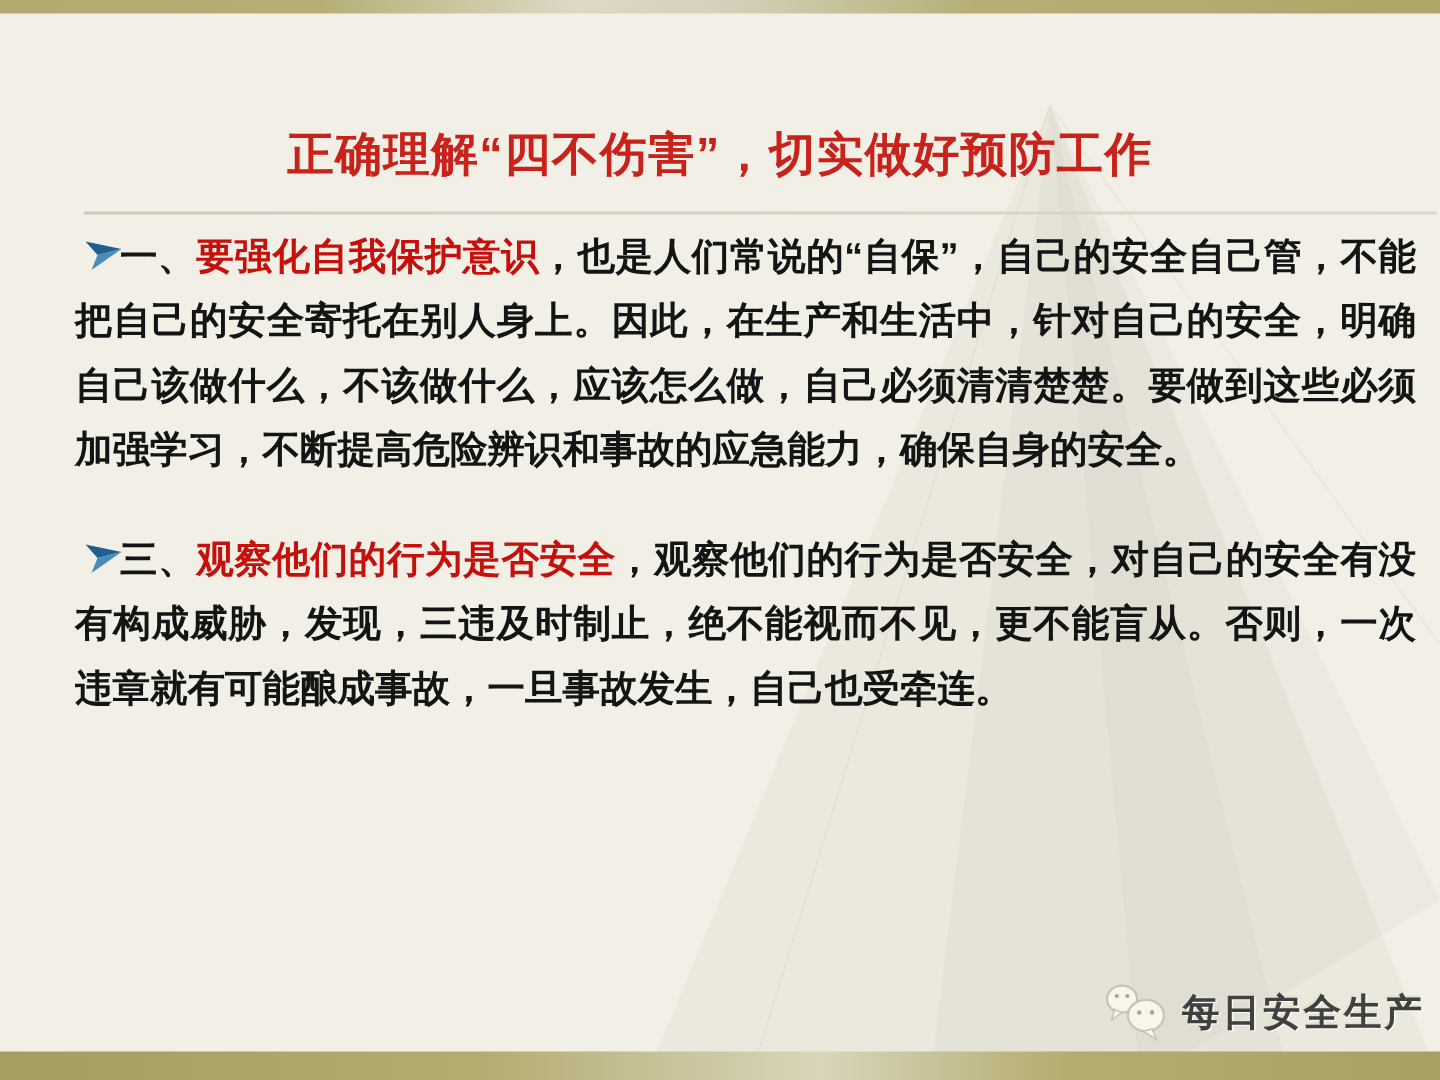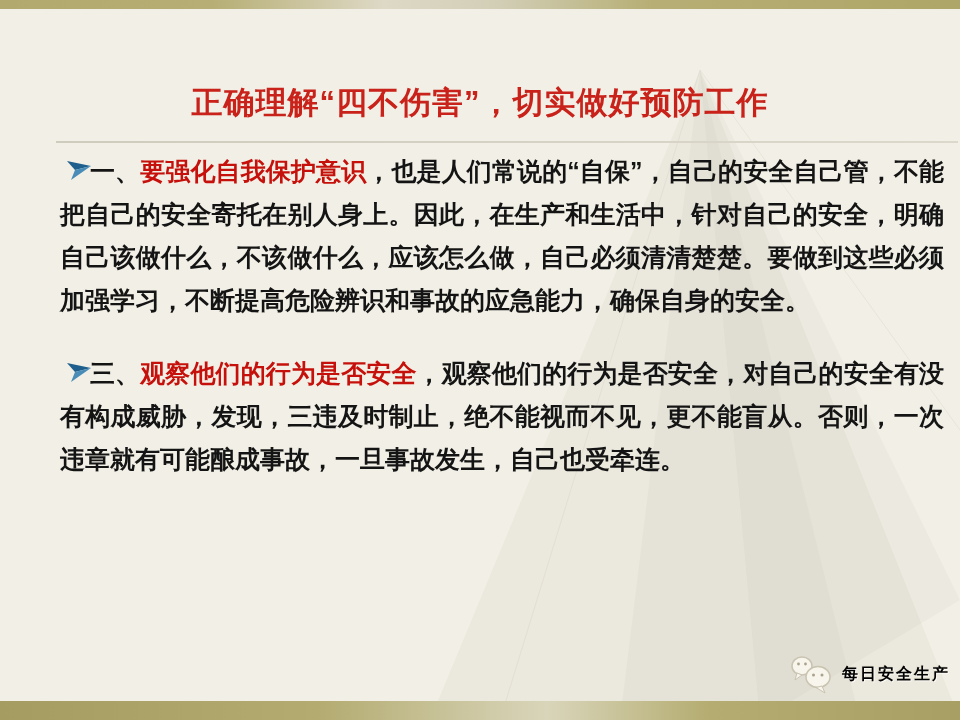--- a/index.html
+++ b/index.html
@@ -27,41 +27,41 @@
     font-size:31px;font-weight:900;
     color:#c9221b;
     letter-spacing:1px;
     margin-top:28px;
   }
   .divider{
     position:absolute;top:141px;left:56px;right:2px;height:2px;
     background:linear-gradient(90deg,#cfccbe,#dcd9cc);
   }
   .content{
-    position:absolute;left:60px;right:16px;top:150px;
+    position:absolute;left:50px;right:16px;top:150px;
   }
   .para{
     position:relative;
     font-size:25px;font-weight:900;line-height:43px;
     color:#141414;
     text-align:justify;
     text-indent:30px;
     margin:0 0 30px 0;
   }
   .bullet{
     position:absolute;left:6px;top:8px;width:26px;height:24px;
   }
   .hl{color:#c6100b;}
   .watermark{
     position:absolute;right:10px;bottom:25px;
     display:flex;align-items:center;gap:7px;
   }
   .wm-text{
-    font-size:16px;font-weight:bold;
-    color:#000000;
+    font-size:25px;font-weight:bold;
+    color:#404040;
     letter-spacing:2px;
     text-shadow:1px 1px 0 #fbfaf4, -1px -1px 0 #e6e2d2;
   }
 </style>
 </head>
 <body>
 
 <div class="slide">
 
   <div class="top-bar"></div>

